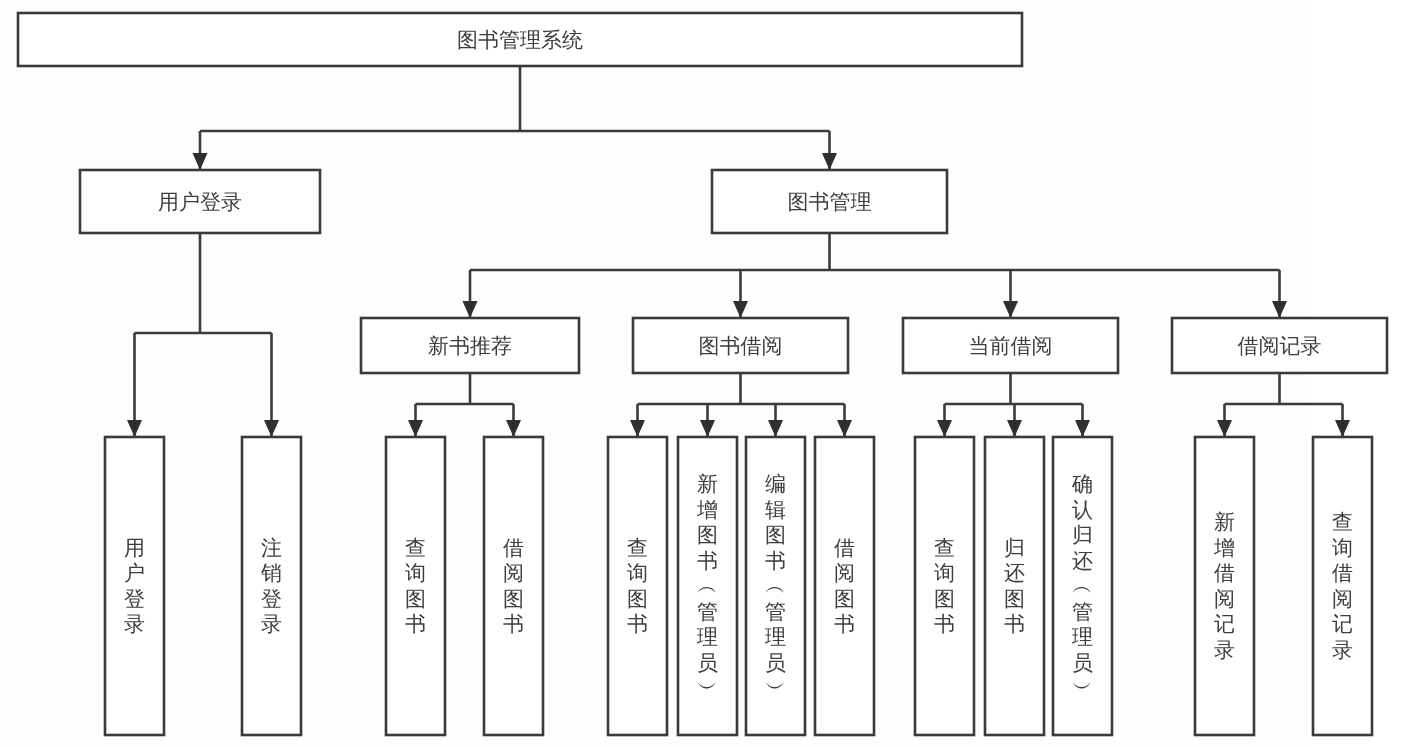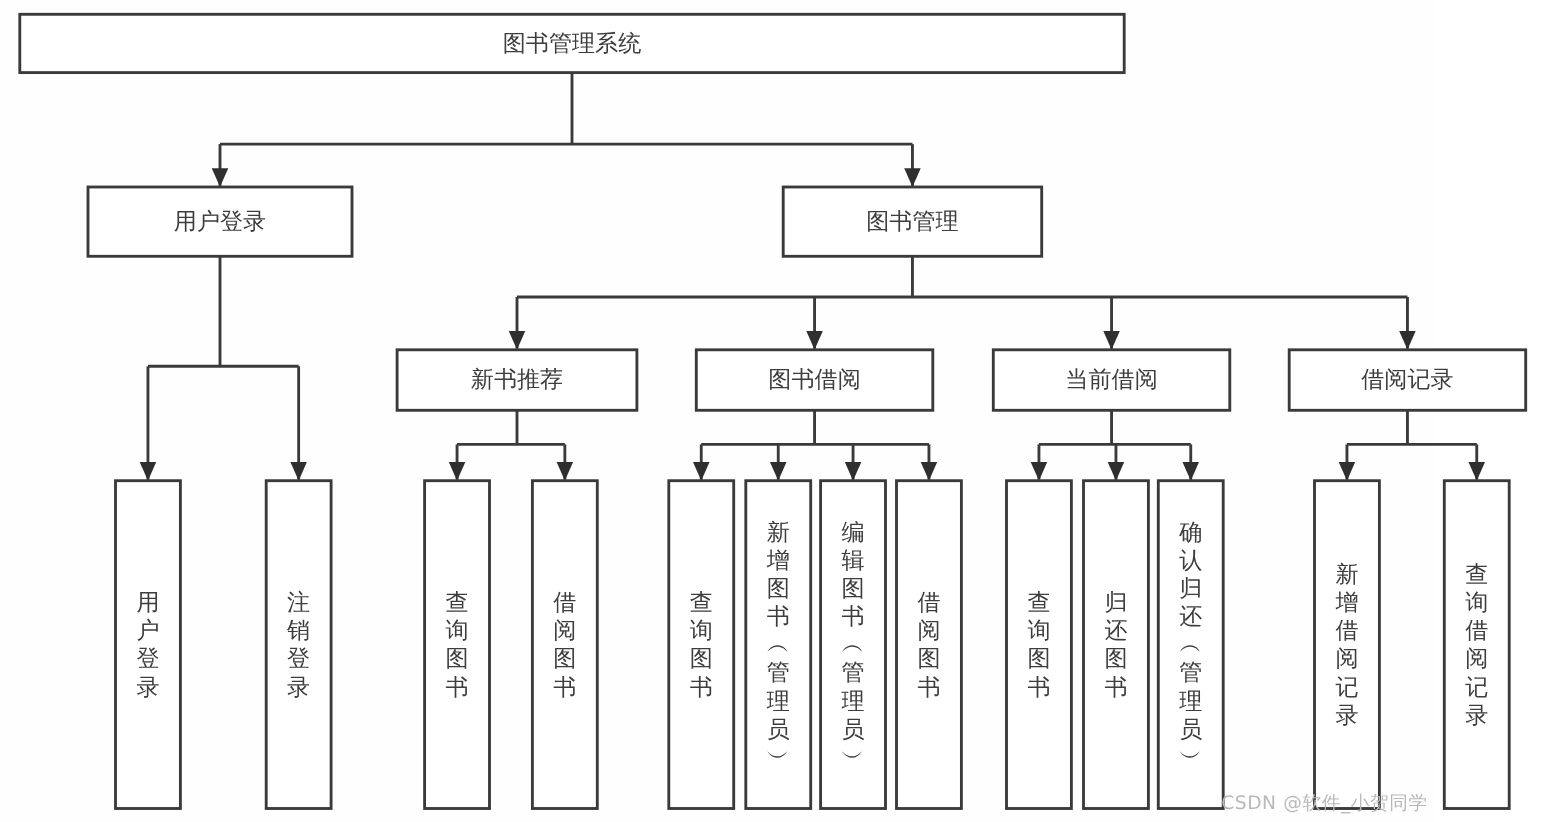--- a/index.html
+++ b/index.html
@@ -205,14 +205,13 @@
           <rect x="1195" y="437" width="59" height="298" class="node-box"></rect>
           <text x="1224.5" y="529.39" class="node-label-v" font-size="21"><tspan x="1224.5" dy="0">新</tspan><tspan x="1224.5" dy="25.5">增</tspan><tspan x="1224.5" dy="25.5">借</tspan><tspan x="1224.5" dy="25.5">阅</tspan><tspan x="1224.5" dy="25.5">记</tspan><tspan x="1224.5" dy="25.5">录</tspan></text>
         </g>
         <g>
           <rect x="1313" y="437" width="59" height="298" class="node-box"></rect>
           <text x="1342.5" y="529.39" class="node-label-v" font-size="21"><tspan x="1342.5" dy="0">查</tspan><tspan x="1342.5" dy="25.5">询</tspan><tspan x="1342.5" dy="25.5">借</tspan><tspan x="1342.5" dy="25.5">阅</tspan><tspan x="1342.5" dy="25.5">记</tspan><tspan x="1342.5" dy="25.5">录</tspan></text>
         </g>
       </g>
   </svg>
 
-  <div class="watermark-text">CSDN @软件_小贺同学</div>
 </div>
 
 </body></html>

